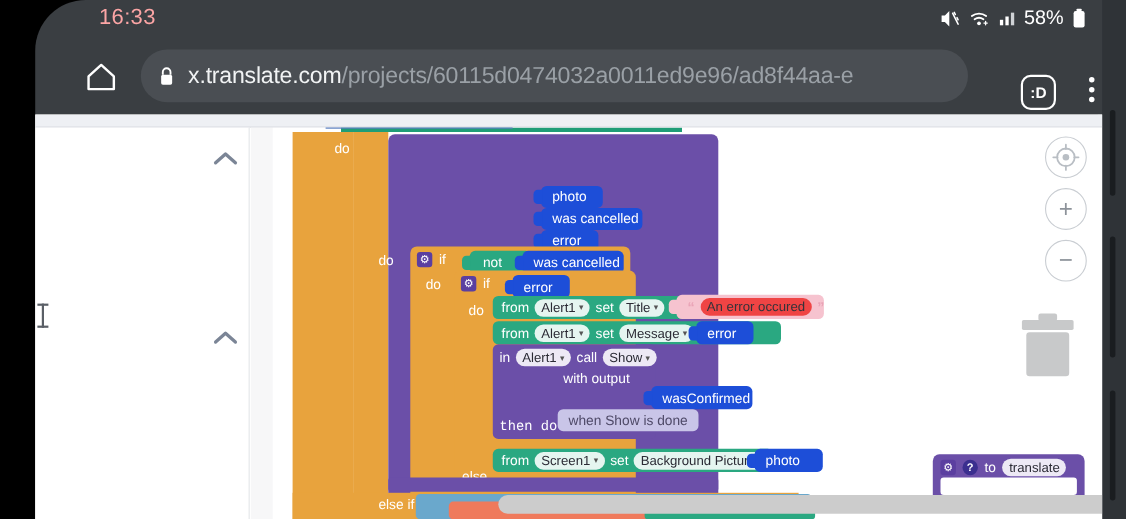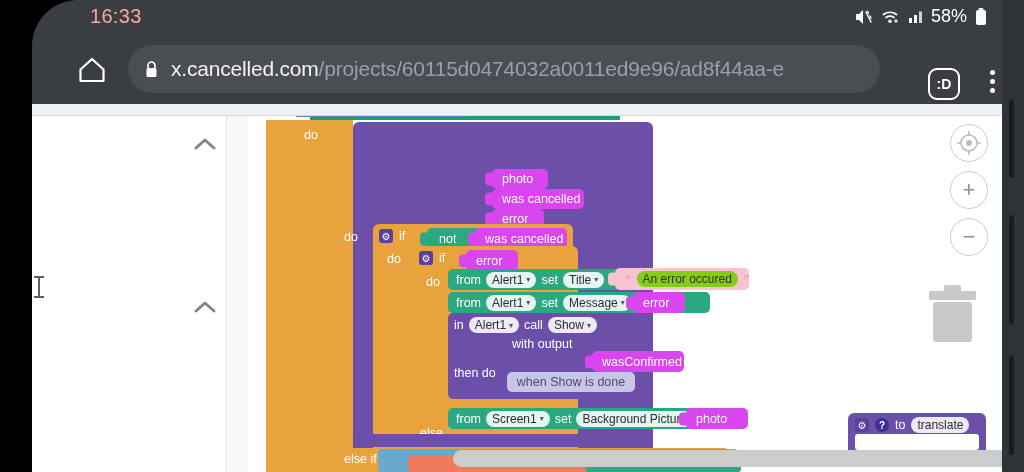--- a/index.html
+++ b/index.html
@@ -60,21 +60,21 @@
   .caret:after { bottom:0; }
 
   .gutter { position:absolute; left:196px; top:12px; width:20px; height:356px; background:#f7f7f8; }
 
   
   .canvas { position:absolute; left:216px; top:12px; width:754px; height:356px; background:#ffffff; overflow:hidden; }
 
   
   .c-orange { background:#e8a33d; }
   .c-purple { background:#6b4fa8; }
-  .c-green  { background:#d946ef; }
+  .c-green  { background:#1d4ed8; }
   .c-teal   { background:#2aa881; }
   .c-pink   { background:#f6c3cf; }
   .c-lav    { background:#c9c5e8;text-align:right; }
 
   .blk { position:absolute; border-radius:5px; color:#fff; font-size:12.5px; display:flex; align-items:center; }
   .lbl { color:#fff; font-size:12.5px; white-space:nowrap; }
   .pill {
     background:rgba(255,255,255,.88); color:#2b2b35; border-radius:9px;
     padding:1px 6px; font-size:12px; white-space:nowrap; display:inline-flex; align-items:center; gap:3px;
   }
@@ -153,21 +153,21 @@
           </svg>
       </div>
 
       <div class="omnibox">
         <span class="lock">
           <svg width="15" height="19" viewBox="0 0 15 19">
               <path d="M4 8V5.5a3.5 3.5 0 0 1 7 0V8" stroke="#fff" stroke-width="1.7" fill="none"></path>
               <rect x="2.5" y="8" width="10" height="9" rx="1.6" fill="#fff"></rect>
             </svg>
         </span>
-        <span class="url u"><span class="host">x.cancelled.com</span><span>/projects/60115d0474032a0011ed9e96/ad8f44aa-e</span></span>
+        <span class="url u"><span class="host">x.translate.com</span><span>/projects/60115d0474032a0011ed9e96/ad8f44aa-e</span></span>
       </div>
 
       <div class="face-btn u">:D</div>
       <div class="kebab">
           <i></i>
           <i></i>
           <i></i>
         </div>
     </div>
   </div>
@@ -254,21 +254,21 @@
         <span class="pill">
             <span>Title</span>
             <span class="dd">▾</span>
           </span>
         <span class="lbl u">to</span>
       </div>
 
       <div class="blk c-pink" style="left:367px;top:152px;width:134px;height:22px;padding-left:10px;gap:5px;color:#c46f89;">
         <span class="notch c-pink"></span>
         <span class="u" style="color:#e9a3b6;font-size:13px;font-weight:bold;">“</span>
-        <span class="pill" style="background:#84cc16;color:#33333a;">An error occured</span>
+        <span class="pill" style="background:#ef4444;color:#33333a;">An error occured</span>
         <span class="u" style="color:#e9a3b6;font-size:13px;font-weight:bold;">”</span>
       </div>
 
       <div class="blk c-teal" style="left:200px;top:176px;width:262px;height:21px;padding-left:8px;gap:5px;">
         <span class="lbl u">from</span>
         <span class="pill">
             <span>Alert1</span>
             <span class="dd">▾</span>
           </span>
         <span class="lbl u">set</span>
@@ -294,21 +294,21 @@
         <span class="pill">
             <span>Show</span>
             <span class="dd">▾</span>
           </span>
       </div>
       <div class="lbl u" style="position:absolute;left:264px;top:221px;">with output</div>
       <div class="blk c-green" style="left:344px;top:235px;width:92px;height:21px;padding-left:10px;">
         <span class="notch c-green"></span>
           <span class="lbl u">wasConfirmed</span>
       </div>
-      <div class="lbl u" style="position:absolute;left:206px;top:250px;">then do</div>
+      <div class="lbl u" style="position:absolute;left:206px;top:265px;font-family:Liberation Mono, monospace;">then do</div>
       <div class="blk c-lav" style="left:259px;top:256px;width:128px;height:20px;justify-content:center;color:#55506e;">
         <span class="u" style="color:#4f4a68;font-size:12.5px;">when Show is done</span>
       </div>
 
       <div class="lbl u" style="position:absolute;left:172px;top:310px;">else</div>
       <div class="blk c-teal" style="left:200px;top:292px;width:255px;height:21px;padding-left:8px;gap:5px;">
         <span class="lbl u">from</span>
         <span class="pill">
             <span>Screen1</span>
             <span class="dd">▾</span>

